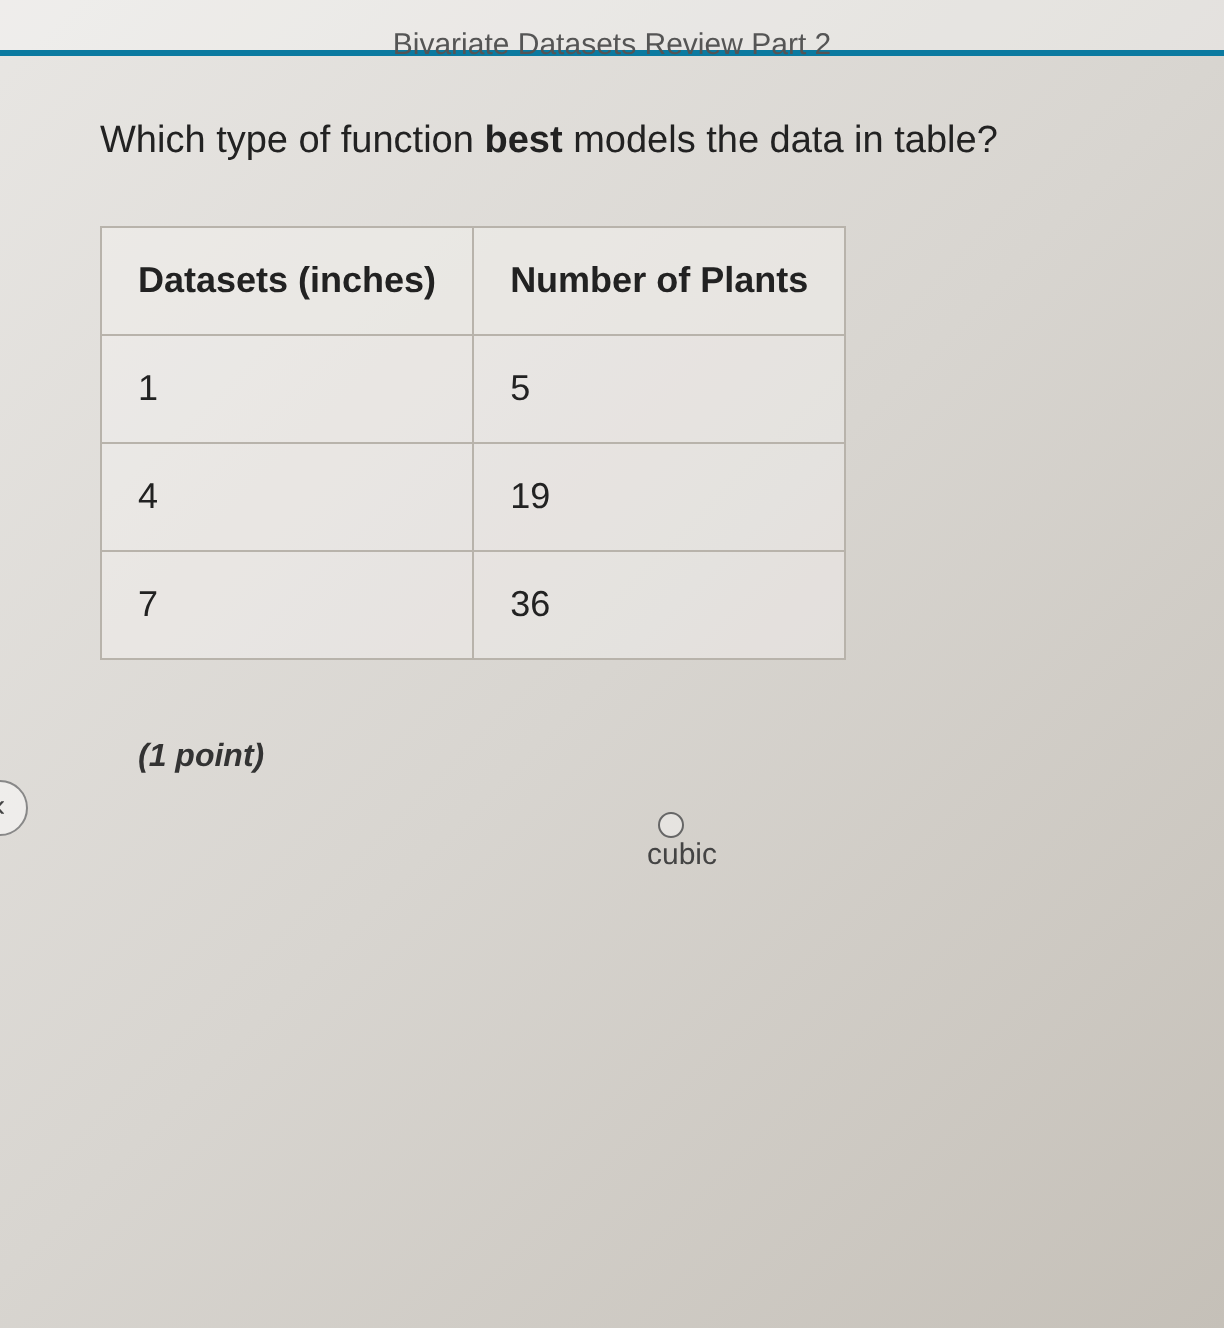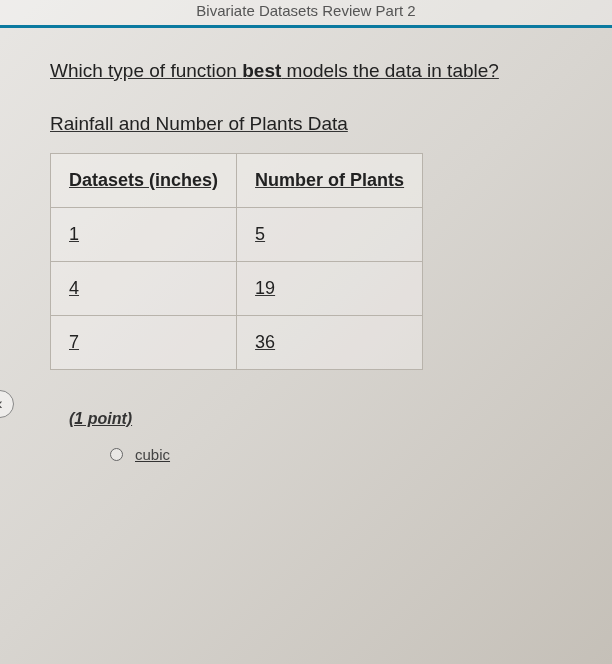--- a/index.html
+++ b/index.html
@@ -10,26 +10,25 @@
       height: 664px;
       overflow: hidden;
       color: #333;
     }
     .header-bar {
       height: 28px;
       background: rgba(255,255,255,0.3);
       text-align: center;
       font-size: 15px;
       color: #555;
-      padding-top: 2px;
+      padding-top: 14px;
       border-bottom: 3px solid #0b7aa0;
     }
     .content {
       padding: 30px 40px 20px 50px;
-      text-decoration: underline;
     }
     .question {
       font-size: 19px;
       color: #222;
       margin-bottom: 28px;
       line-height: 1.4;
     }
     .question b { font-weight: 700; }
     .caption {
       font-size: 19px;
@@ -65,20 +64,21 @@
     .options {
       margin-left: 60px;
     }
     .option {
       display: flex;
       align-items: center;
       margin-bottom: 14px;
       font-size: 15px;
       color: #444;
       cursor: pointer;
+      flex-direction: column;
     }
     .radio {
       width: 13px;
       height: 13px;
       border: 1.5px solid #666;
       border-radius: 50%;
       margin-right: 12px;
       flex: none;
       background: rgba(255,255,255,0.4);
     }
@@ -107,21 +107,20 @@
 
 <div class="back-btn">
   <span>‹</span>
 </div>
 
 <div class="content">
   <p class="question">
     <span>Which type of function </span><b>best</b><span> models the data in table?</span>
   </p>
 
-  <p class="caption">Rainfall and Number of Plants Data</p>
 
   <table class="data">
     <thead>
       <tr>
         <th>Datasets (inches)</th>
         <th>Number of Plants</th>
       </tr>
     </thead>
     <tbody>
       <tr>

